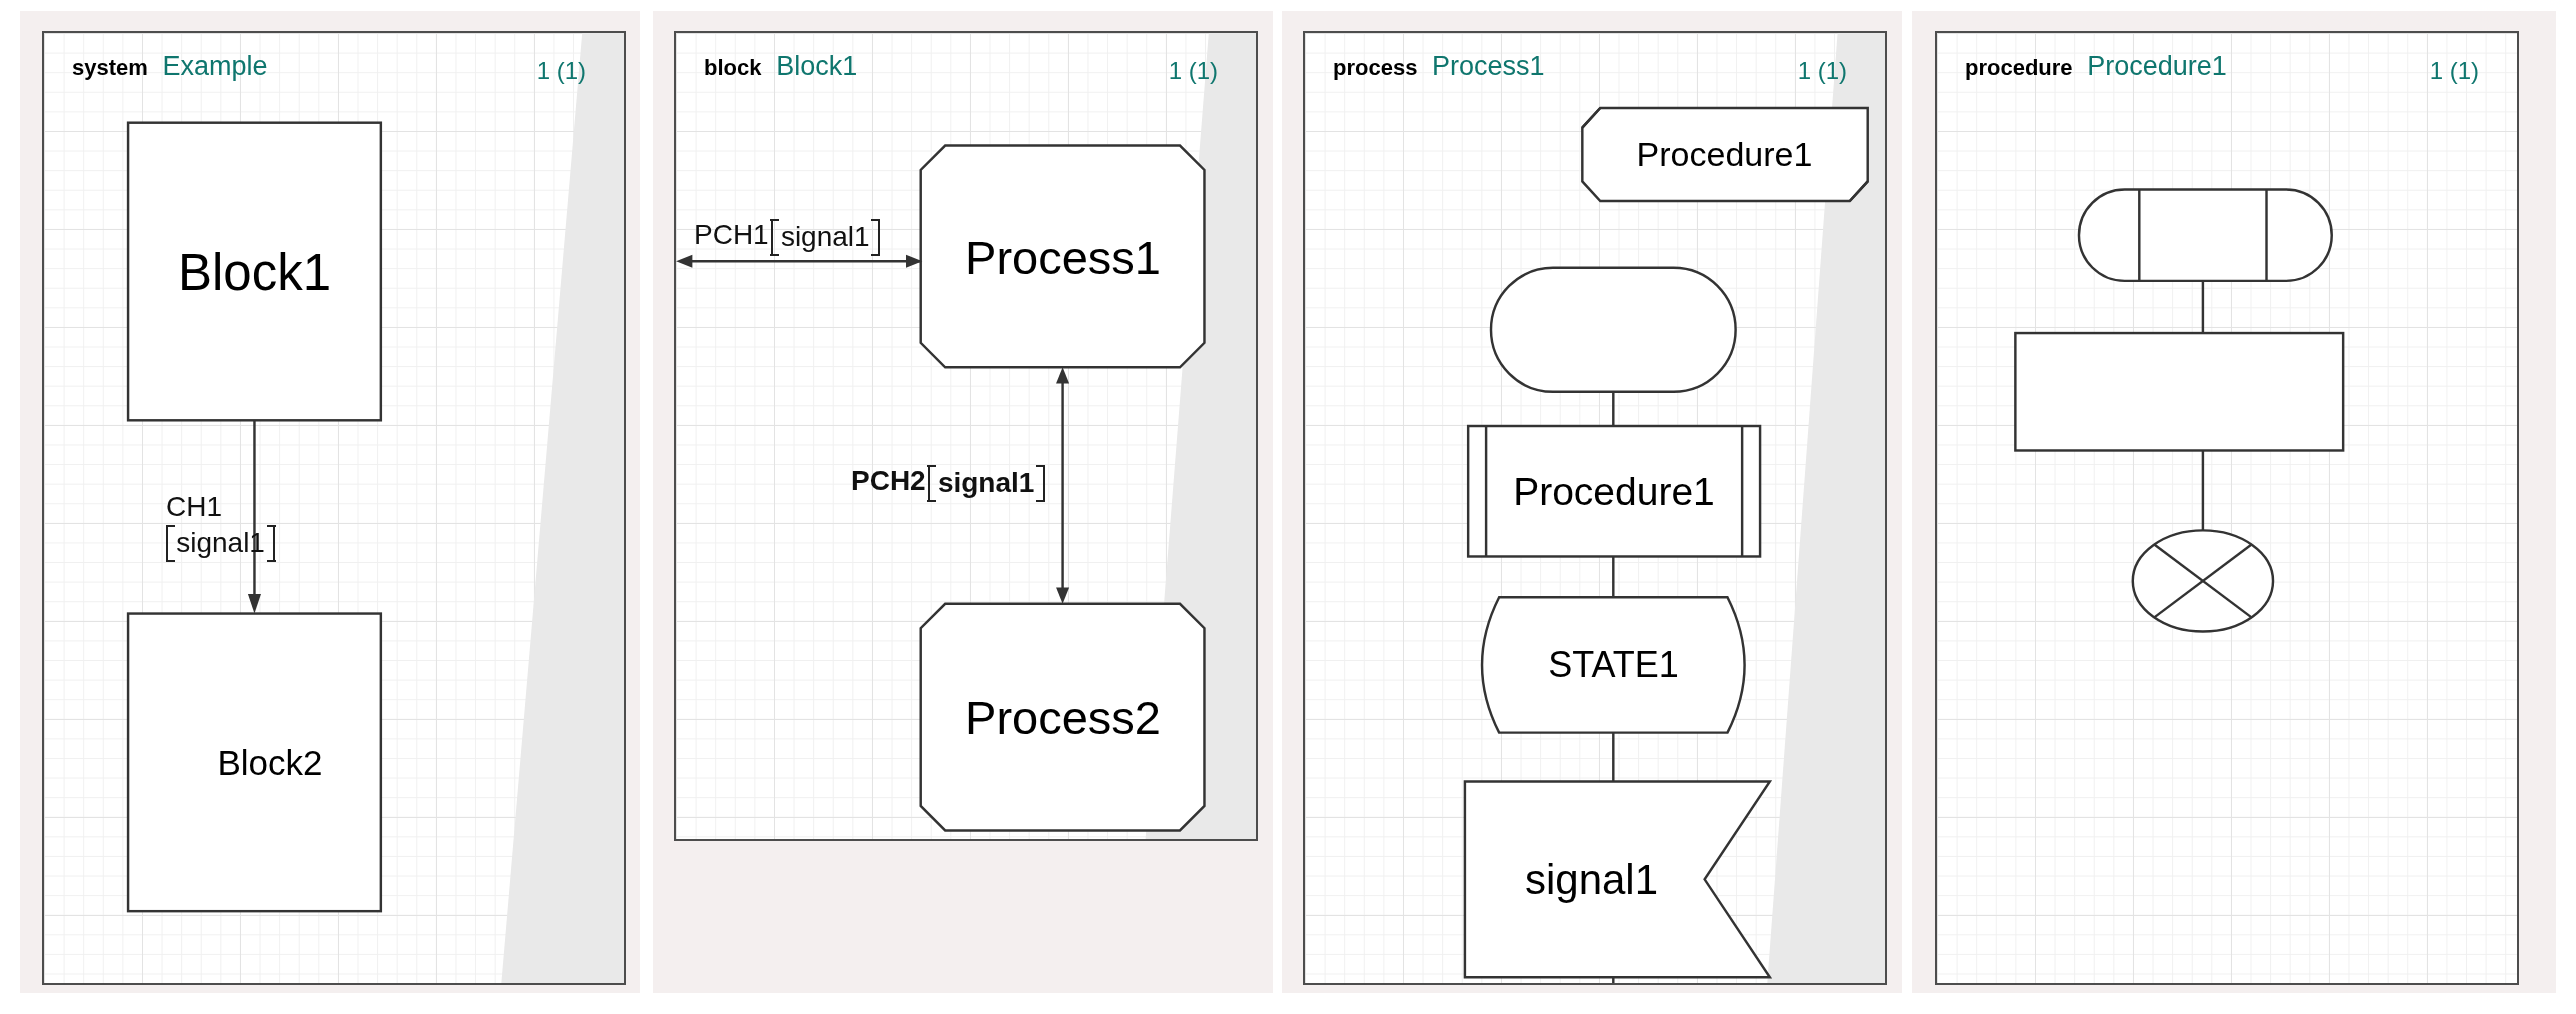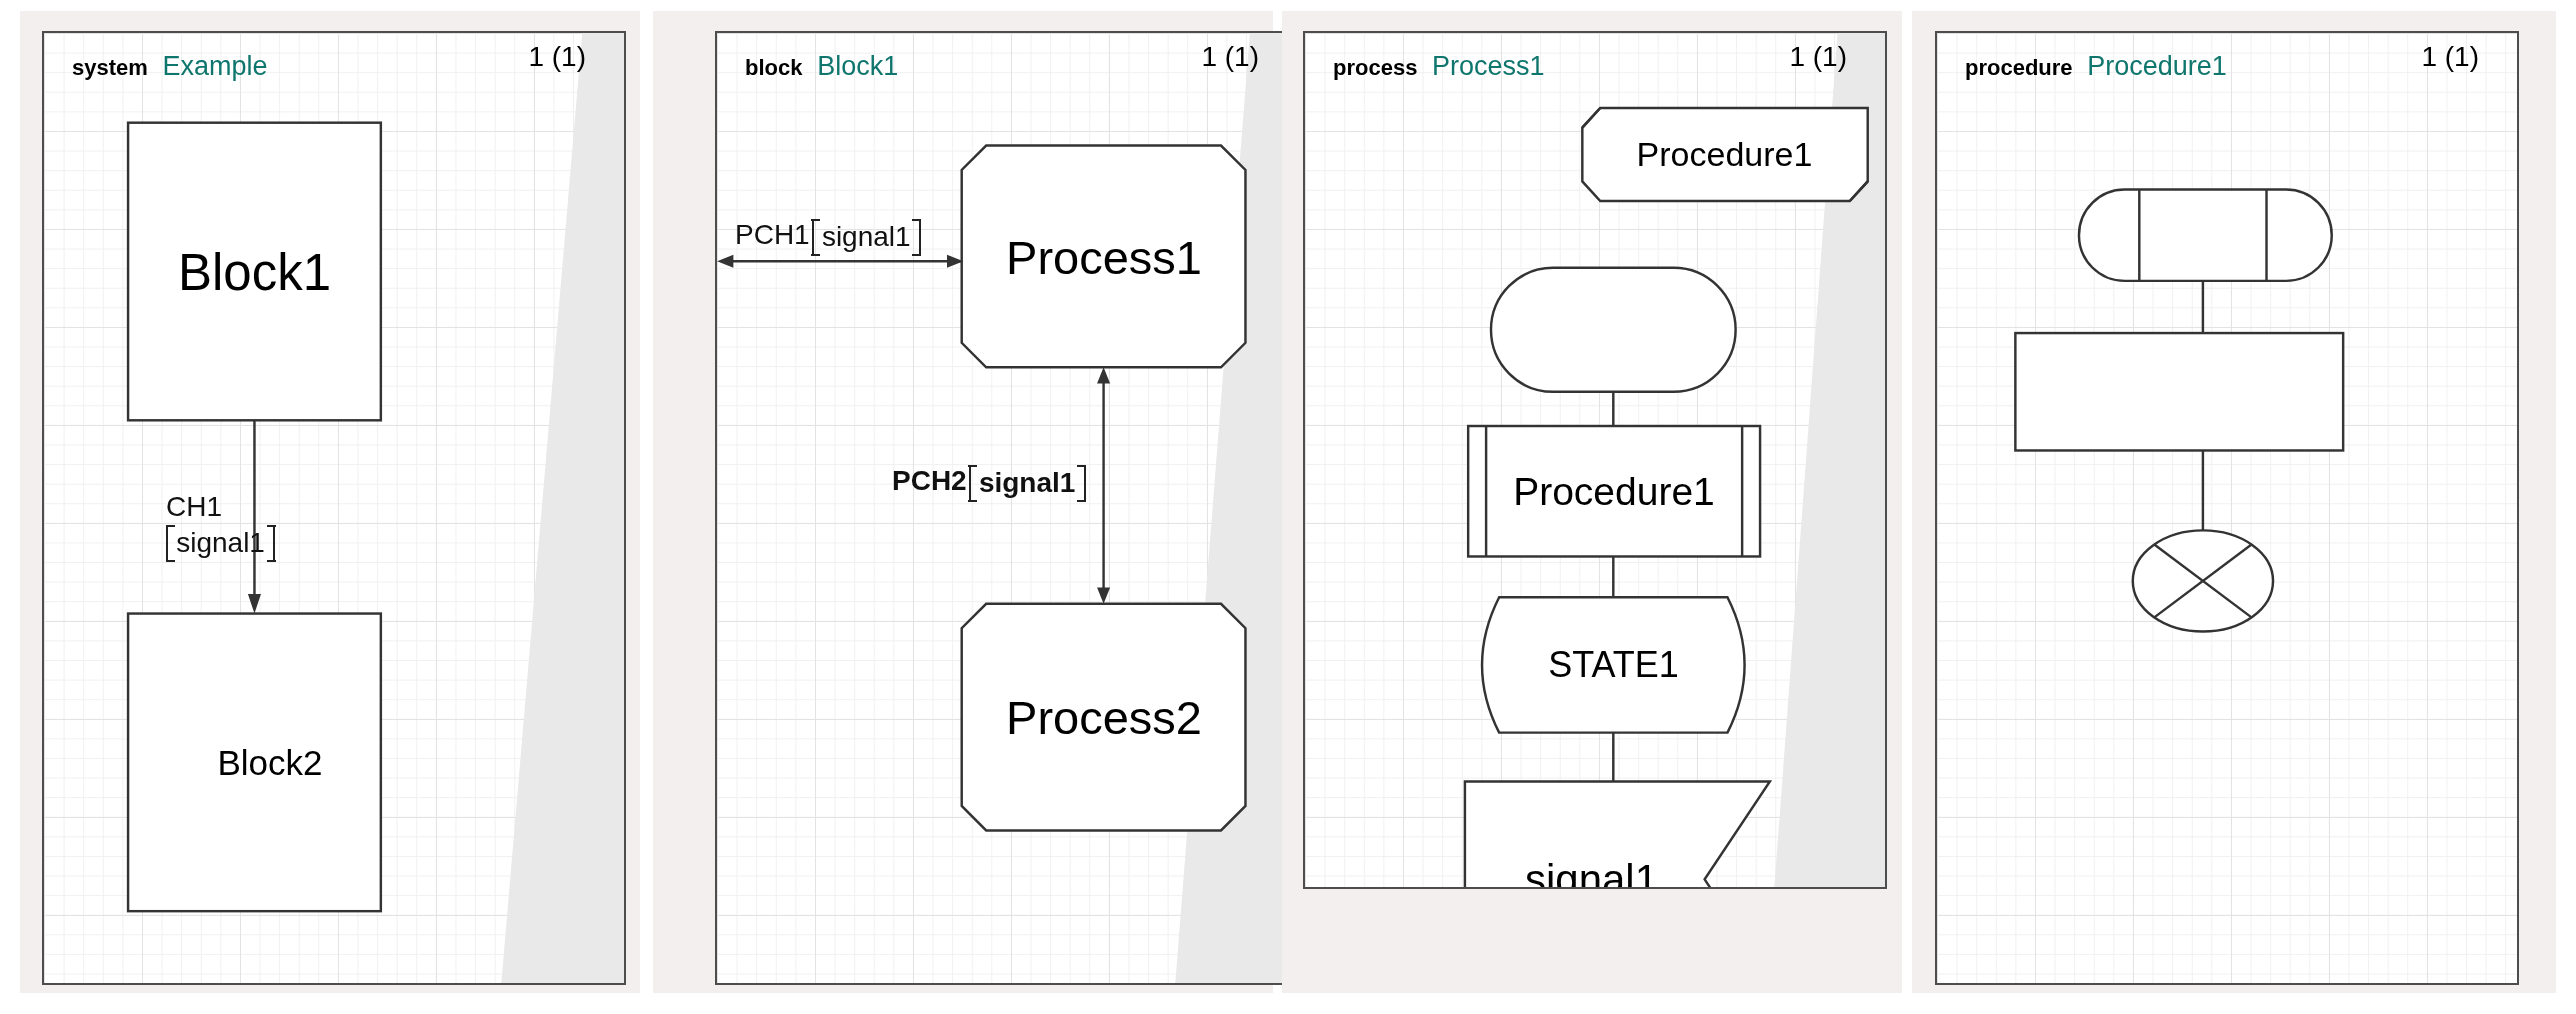--- a/index.html
+++ b/index.html
@@ -59,23 +59,23 @@
     font-weight: bold;
     font-size: 22px;
     color: #000000;
   }
   .hdr .name {
     font-size: 27px;
     color: #0f766e;
   }
   .pageno {
     position: absolute;
-    top: 8px;
-    font-size: 28px;
-    color: #000000;
+    top: 24px;
+    font-size: 24px;
+    color: #0f766e;
     white-space: nowrap;
   }
   .shape-text {
     position: absolute;
     display: flex;
     align-items: center;
     justify-content: center;
     text-align: center;
     color: #000000;
     pointer-events: none;
@@ -157,21 +157,21 @@
       <span class="cname">CH1</span>
       <span class="siglist">
         <span class="bb-l"></span><span class="bb-r"></span>
         <span>signal1</span>
       </span>
     </div>
   </div>
 
   <div class="sheet-backdrop" style="left:653px; top:11.4px; width:620px; height:982px;"></div>
 
-  <div class="sheet" id="sheet2" style="left:674px; top:31px; width:584px; height:954px;margin-left:41px;">
+  <div class="sheet" id="sheet2" style="left:674px; top:31px; width:584px; height:810px;">
     <div class="grid"></div>
     <div class="wedge" style="left:458px; top:0px; width:129px; height:954px;
                 clip-path: polygon(58% 0, 100% 0, 100% 100%, 0 100%);"></div>
 
     <div class="hdr">
       <span class="kind">block</span>
       <span class="name">Block1</span>
     </div>
     <div class="pageno" style="right:38px;">1 (1)</div>
 
@@ -205,21 +205,21 @@
       <span class="cname">PCH2</span>
       <span class="siglist">
         <span class="bb-l"></span><span class="bb-r"></span>
         <span>signal1</span>
       </span>
     </div>
   </div>
 
   <div class="sheet-backdrop" style="left:1282px; top:11.4px; width:620px; height:982px;"></div>
 
-  <div class="sheet" id="sheet3" style="left:1303px; top:31px; width:584px; height:858px;">
+  <div class="sheet" id="sheet3" style="left:1303px; top:31px; width:584px; height:954px;">
     <div class="grid"></div>
     <div class="wedge" style="left:462px; top:0px; width:126px; height:954px;
                 clip-path: polygon(56% 0, 100% 0, 100% 100%, 0 100%);"></div>
 
     <div class="hdr">
       <span class="kind">process</span>
       <span class="name">Process1</span>
     </div>
     <div class="pageno" style="right:38px;">1 (1)</div>
 

